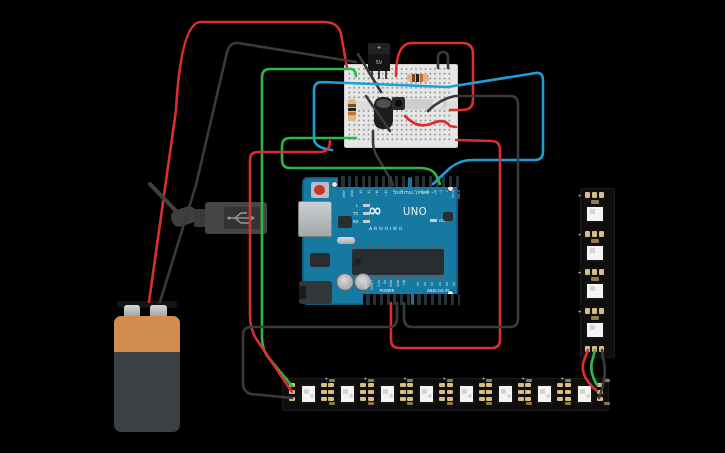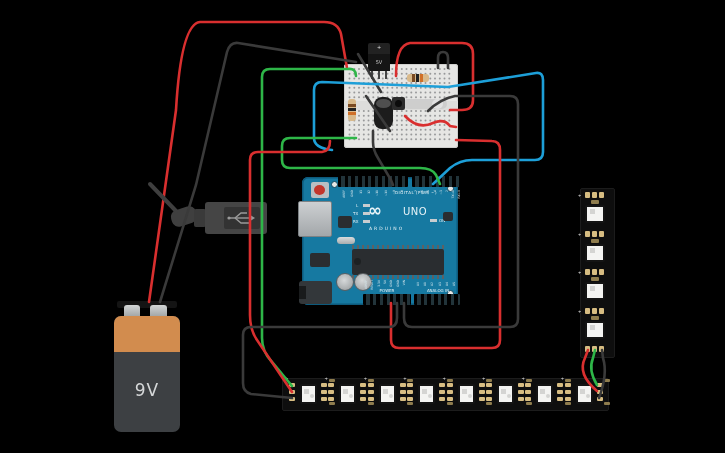--- a/index.html
+++ b/index.html
@@ -58,21 +58,20 @@
 </head>
 <body>
 
 <div id="scene">
 
   <div class="abs bat-plate"></div>
   <div class="abs bat-term" style="left:124px;top:305px;width:16px;height:12px;"></div>
   <div class="abs bat-term" style="left:150px;top:305px;width:17px;height:12px;"></div>
   <div class="abs bat-body"></div>
   <div class="abs bat-top"></div>
-  <div class="abs bat-label">9V</div>
 
   <div class="abs bb"></div>
   <svg class="layer" width="725" height="453" id="bb-svg">
       <rect x="344" y="101" width="114" height="9" fill="#dddddb"></rect>
       <circle cx="349.5" cy="69.0" r="1" fill="#98999a"></circle>
       <circle cx="349.5" cy="111.0" r="1" fill="#98999a"></circle>
       <circle cx="349.5" cy="73.7" r="1" fill="#98999a"></circle>
       <circle cx="349.5" cy="115.7" r="1" fill="#98999a"></circle>
       <circle cx="349.5" cy="78.4" r="1" fill="#98999a"></circle>
       <circle cx="349.5" cy="120.4" r="1" fill="#98999a"></circle>

